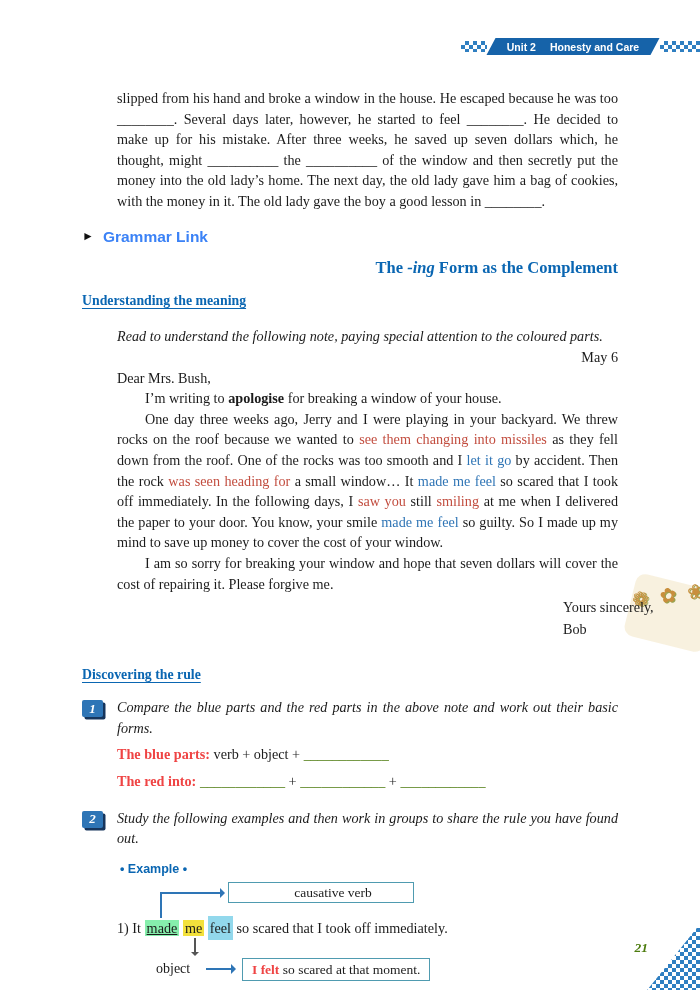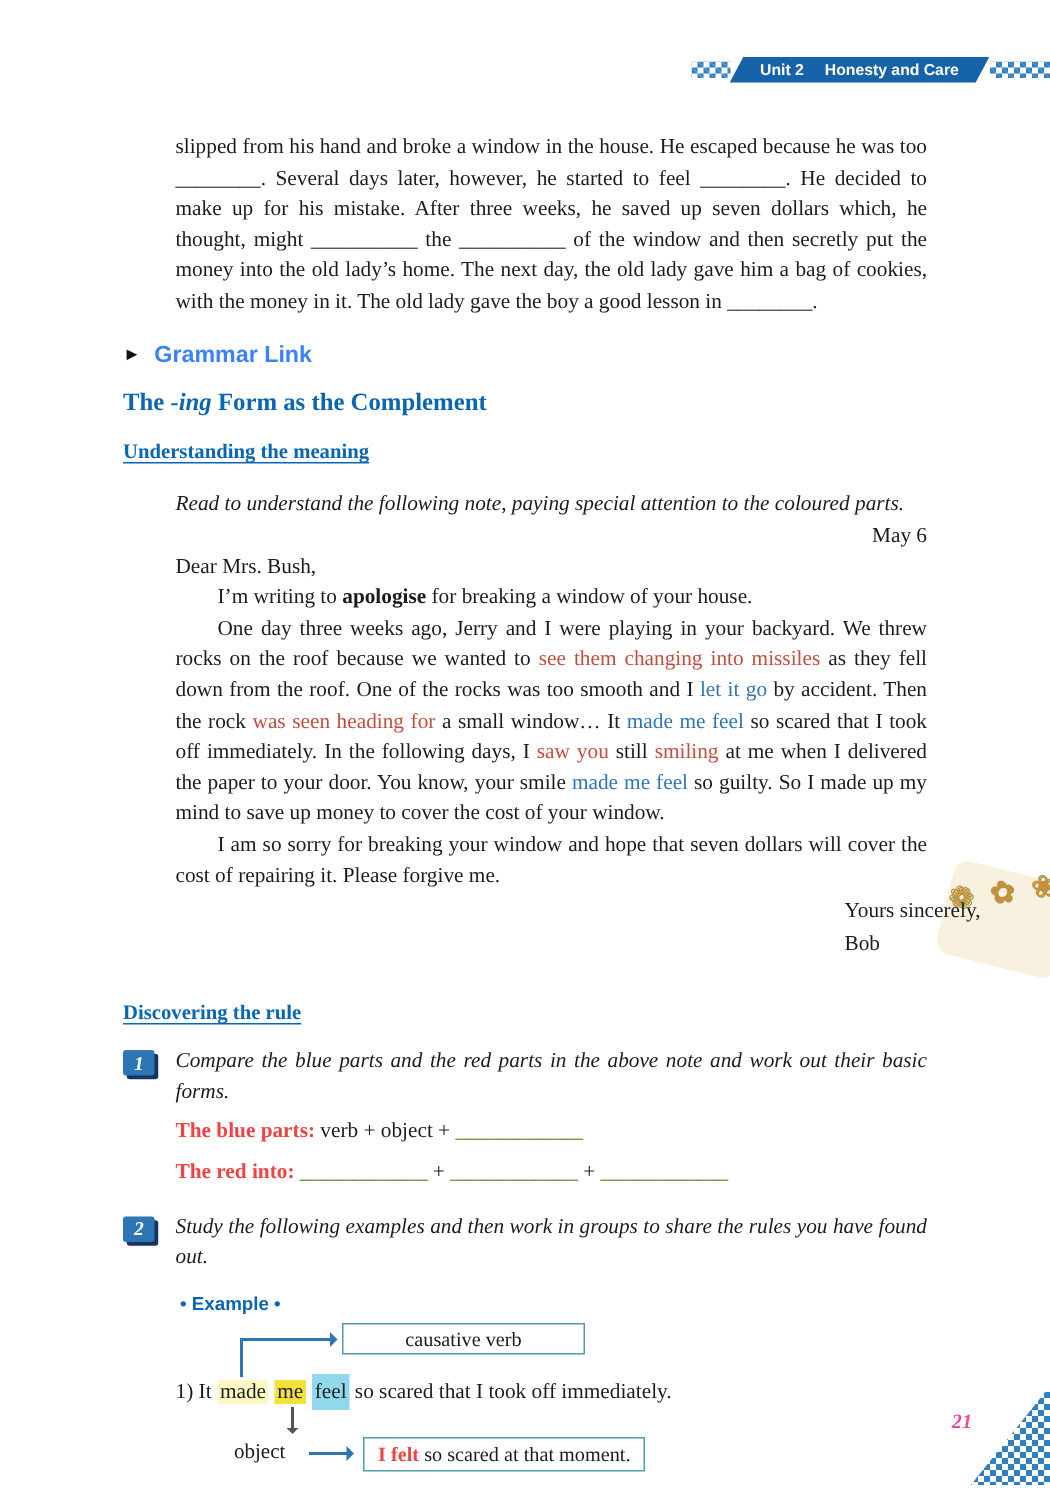--- a/index.html
+++ b/index.html
@@ -21,21 +21,21 @@
   .banner-pill .inner .gap{display:inline-block;width:14px;}
 
   
   .content{padding:88px 82px 0 82px;font-size:14.2px;line-height:1.45;}
   .body-text{margin:0 0 0 35px;width:501px;text-align:justify;}
 
   .grammar-link{margin:16px 0 0 0;display:flex;align-items:center;}
   .gl-arrow{color:#111;font-size:12px;margin-right:9px;}
   .gl-text{color:#3b82f6;font:bold 15.5px "Liberation Sans",sans-serif;}
 
-  .main-title{margin:10px 0 0 0;text-align:left;color:#0a66b2;font-size:16.5px;font-weight:bold;}
+  .main-title{margin:10px 0 0 0;text-align:right;color:#0a66b2;font-size:16.5px;font-weight:bold;}
   .main-title .italic{font-style:italic;}
 
   .sub-heading{margin:12px 0 0 0;color:#0a66b2;font-size:13.8px;font-weight:bold;
                text-decoration:underline;text-underline-offset:3px;}
 
   .instruction{margin:15px 0 0 35px;width:501px;font-style:italic;}
 
   .note{margin-left:35px;width:501px;}
   .note-date{margin:9px 0 0 0;text-align:right;}
   .note p{margin:0;}
@@ -61,39 +61,39 @@
   .blank{color:#4d7c0f;}
   .red{color:#c24d3f;}
   .blue{color:#2e74b5;}
   .bold{font-weight:bold;}
 
   .example-label{margin:13px 0 0 38px;color:#0a66b2;font:bold 12.5px "Liberation Sans",sans-serif;}
 
   
   .diagram{position:relative;height:104px;margin-top:6px;}
   .cv-box,.felt-box{position:absolute;border:1px solid #4f9bb0;background:#fff;font-size:13.5px;}
-  .cv-box{left:146px;top:0;width:160px;height:19px;line-height:19px;text-align:center;}
+  .cv-box{left:146px;top:0;width:160px;height:19px;line-height:19px;text-align:center;padding-left:24px;}
   .felt-box{left:160px;top:76px;padding:2px 9px;line-height:17px;white-space:nowrap;}
   .arr{position:absolute;background:#2e75b6;}
   .arr-h1{left:78px;top:10px;width:62px;height:2px;}
   .arr-v1{left:78px;top:10px;width:2px;height:26px;}
   .head{position:absolute;width:0;height:0;border:5px solid transparent;}
   .head-1{left:138px;top:6px;border-left-color:#2e75b6;border-right-width:0;}
   .arr-v2{left:112px;top:56px;width:1.5px;height:16px;background:#555;}
   .head-2{left:109px;top:70px;border:4px solid transparent;border-top-color:#555;border-bottom-width:0;}
   .arr-h2{left:124px;top:86px;width:26px;height:2px;}
   .head-3{left:149px;top:82px;border-left-color:#2e75b6;border-right-width:0;}
   .dg-sentence{position:absolute;left:35px;top:36px;margin:0;white-space:nowrap;}
-  .hl-purple{background:#fef9c3;padding:0 2px;}
+  .hl-purple{background:#86efac;padding:0 2px;text-decoration:underline;}
   .hl-yellow{background:#f3e13c;padding:0 2px;}
   .hl-cyan{background:#92d8ec;padding:4px 2px;}
   .obj-label{position:absolute;left:74px;top:77px;font-size:14px;}
 
   
-  .page-number{position:absolute;right:52px;bottom:40px;color:#ec4899;
+  .page-number{position:absolute;right:52px;bottom:40px;color:#4d7c0f;
                font:bold italic 13.5px "Liberation Serif",serif;text-align:right;}
   .corner-checker{position:absolute;right:0;bottom:6px;width:60px;height:66px;
                   clip-path:polygon(100% 0,12% 100%,100% 100%);}
 </style>
 </head>
 <body>
 
 <div class="page">
 
   <div class="banner">
@@ -138,21 +138,21 @@
     <div class="numbered-item">
       <span class="num-badge">1</span>
       <p class="item-text">Compare the blue parts and the red parts in the above note and work out their basic forms.</p>
     </div>
 
     <p class="parts-line"><span class="boldblue">The blue parts:</span><span> verb + object + </span><span class="blank">____________</span></p>
     <p class="parts-line"><span class="boldblue">The red into:</span><span> </span><span class="blank">____________</span><span> + </span><span class="blank">____________</span><span> + </span><span class="blank">____________</span></p>
 
     <div class="numbered-item" style="margin-top:16px;">
       <span class="num-badge">2</span>
-      <p class="item-text">Study the following examples and then work in groups to share the rules you have found out.</p>
+      <p class="item-text">Study the following examples and then work in groups to share the rule you have found out.</p>
     </div>
 
     <p class="example-label">• Example •</p>
 
     <div class="diagram">
       <div class="cv-box">causative verb</div>
       <div class="arr arr-v1"></div>
       <div class="arr arr-h1"></div>
       <div class="head head-1"></div>
       <p class="dg-sentence"><span>1) It </span><span class="hl-purple">made</span><span> </span><span class="hl-yellow">me</span><span> </span><span class="hl-cyan">feel</span><span> so scared that I took off immediately.</span></p>

